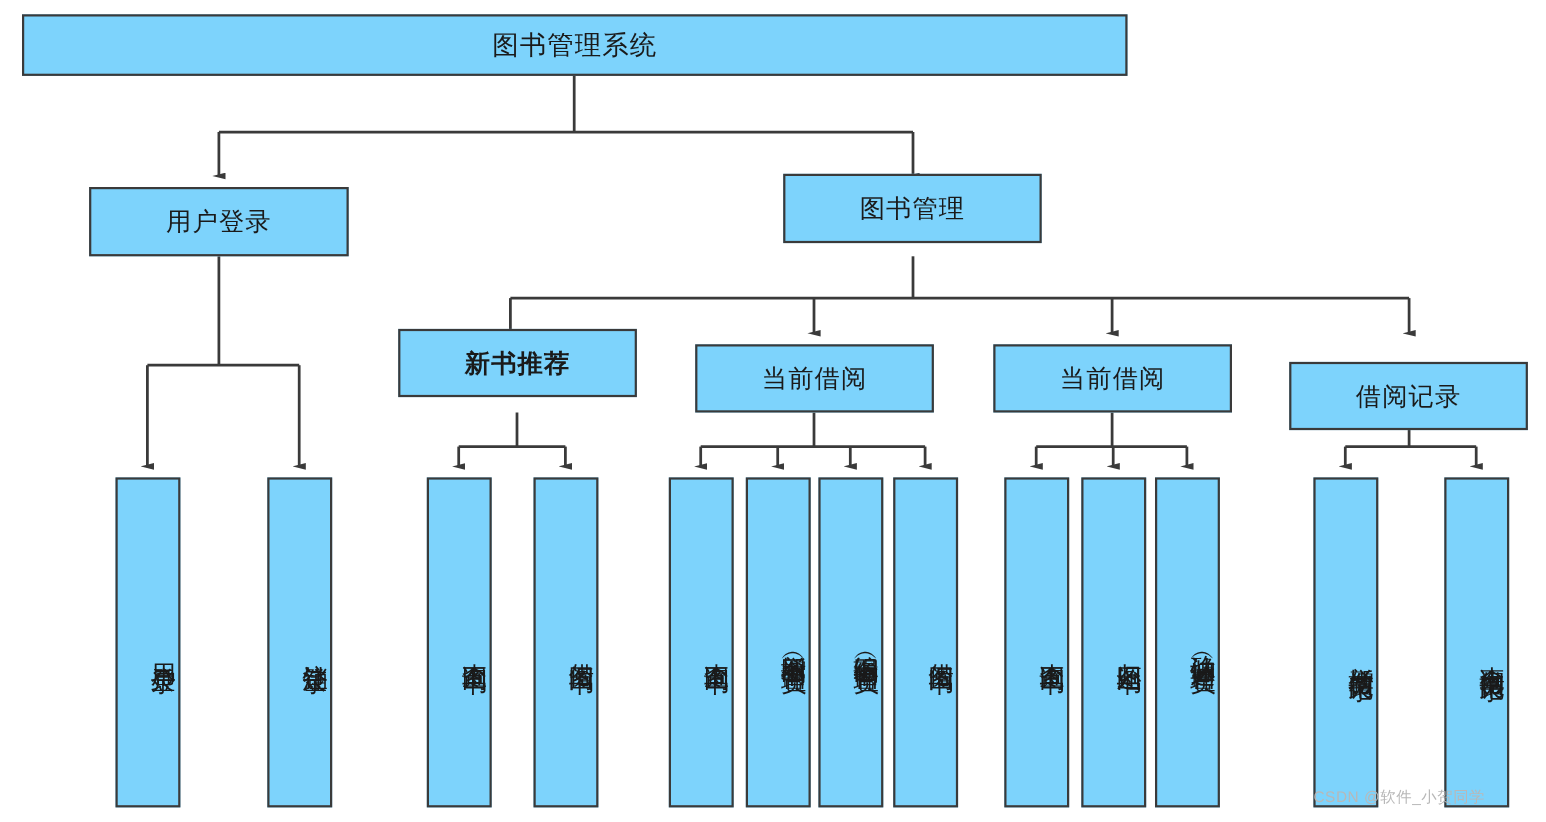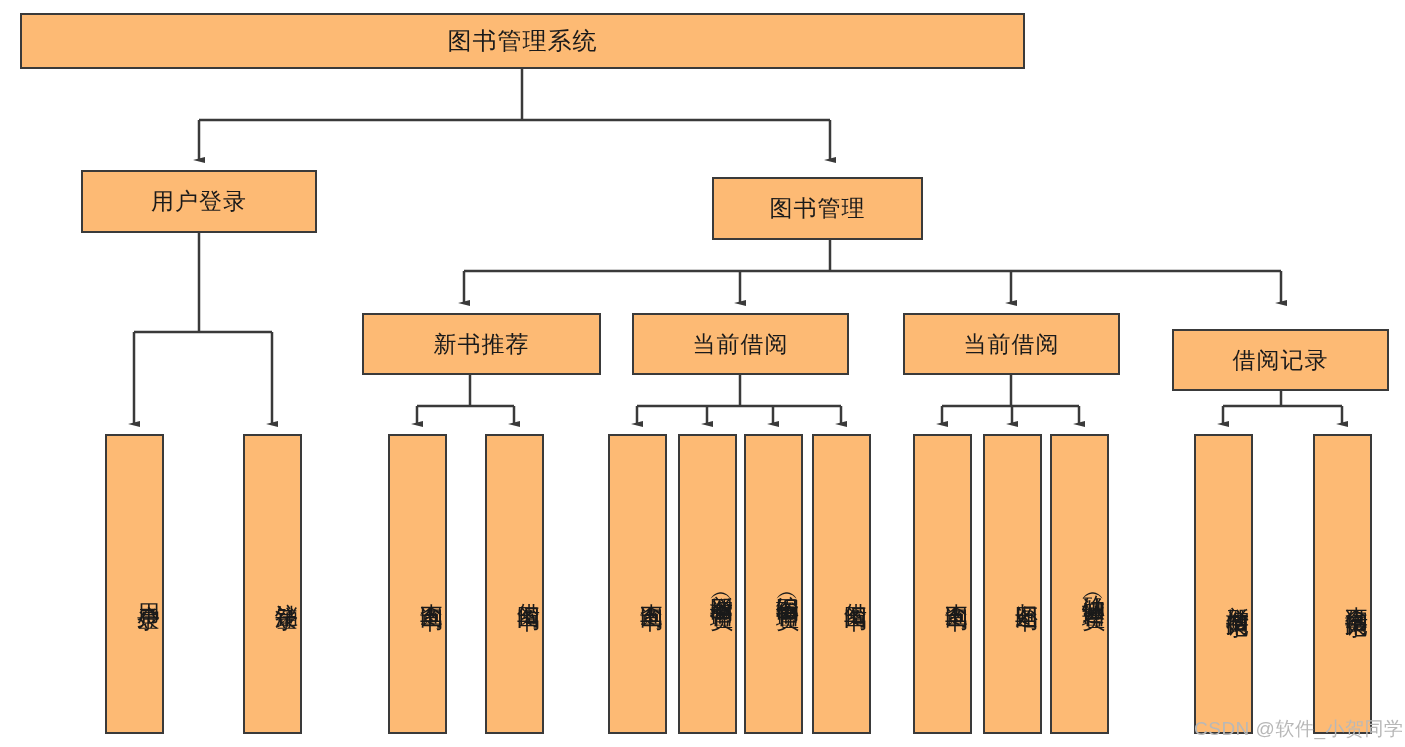--- a/index.html
+++ b/index.html
@@ -22,21 +22,21 @@
     left: 0;
     top: 0;
     width: 1405px;
     height: 747px;
     pointer-events: none;
   }
   .node {
     position: absolute;
     box-sizing: border-box;
     border: 2.5px solid #3a3a3a;
-    background: #fdba74;
+    background: #7dd3fc;
     display: flex;
     align-items: center;
     justify-content: center;
     color: #1a1a1a;
   }
   .node.h {
     font-size: 23px;
     letter-spacing: 1px;
   }
   .node.v {
@@ -52,21 +52,21 @@
   .node.v .vtext {
     writing-mode: vertical-rl;
     text-orientation: upright;
     white-space: nowrap;
   }
   .node.root {
     font-size: 24px;
   }
   .watermark {
     position: absolute;
-    font-size: 19px;
+    font-size: 14px;
     color: #b8b8b8;
     white-space: nowrap;
     letter-spacing: 0.5px;
   }
 </style>
 </head>
 <body>
 
 <div id="canvas">
 
@@ -121,25 +121,25 @@
     </g>
   </svg>
 
   <div class="node h root" style="left:20px; top:13px; width:1005px; height:56px;">
     <span>图书管理系统</span>
   </div>
 
   <div class="node h" style="left:81px; top:170px; width:236px; height:63px;">
     <span>用户登录</span>
   </div>
-  <div class="node h" style="left:712px; top:177px; width:211px; height:63px;font-family:Liberation Serif, serif;">
+  <div class="node h" style="left:712px; top:158px; width:235px; height:63px;font-family:Liberation Serif, serif;">
     <span>图书管理</span>
   </div>
 
-  <div class="node h" style="left:362px; top:313px; width:239px; height:62px;">
+  <div class="node h" style="left:362px; top:299px; width:217px; height:62px;font-weight:bold;">
     <span>新书推荐</span>
   </div>
   <div class="node h" style="left:632px; top:313px; width:217px; height:62px;">
     <span>当前借阅</span>
   </div>
   <div class="node h" style="left:903px; top:313px; width:217px; height:62px;">
     <span>当前借阅</span>
   </div>
   <div class="node h" style="left:1172px; top:329px; width:217px; height:62px;">
     <span>借阅记录</span>

